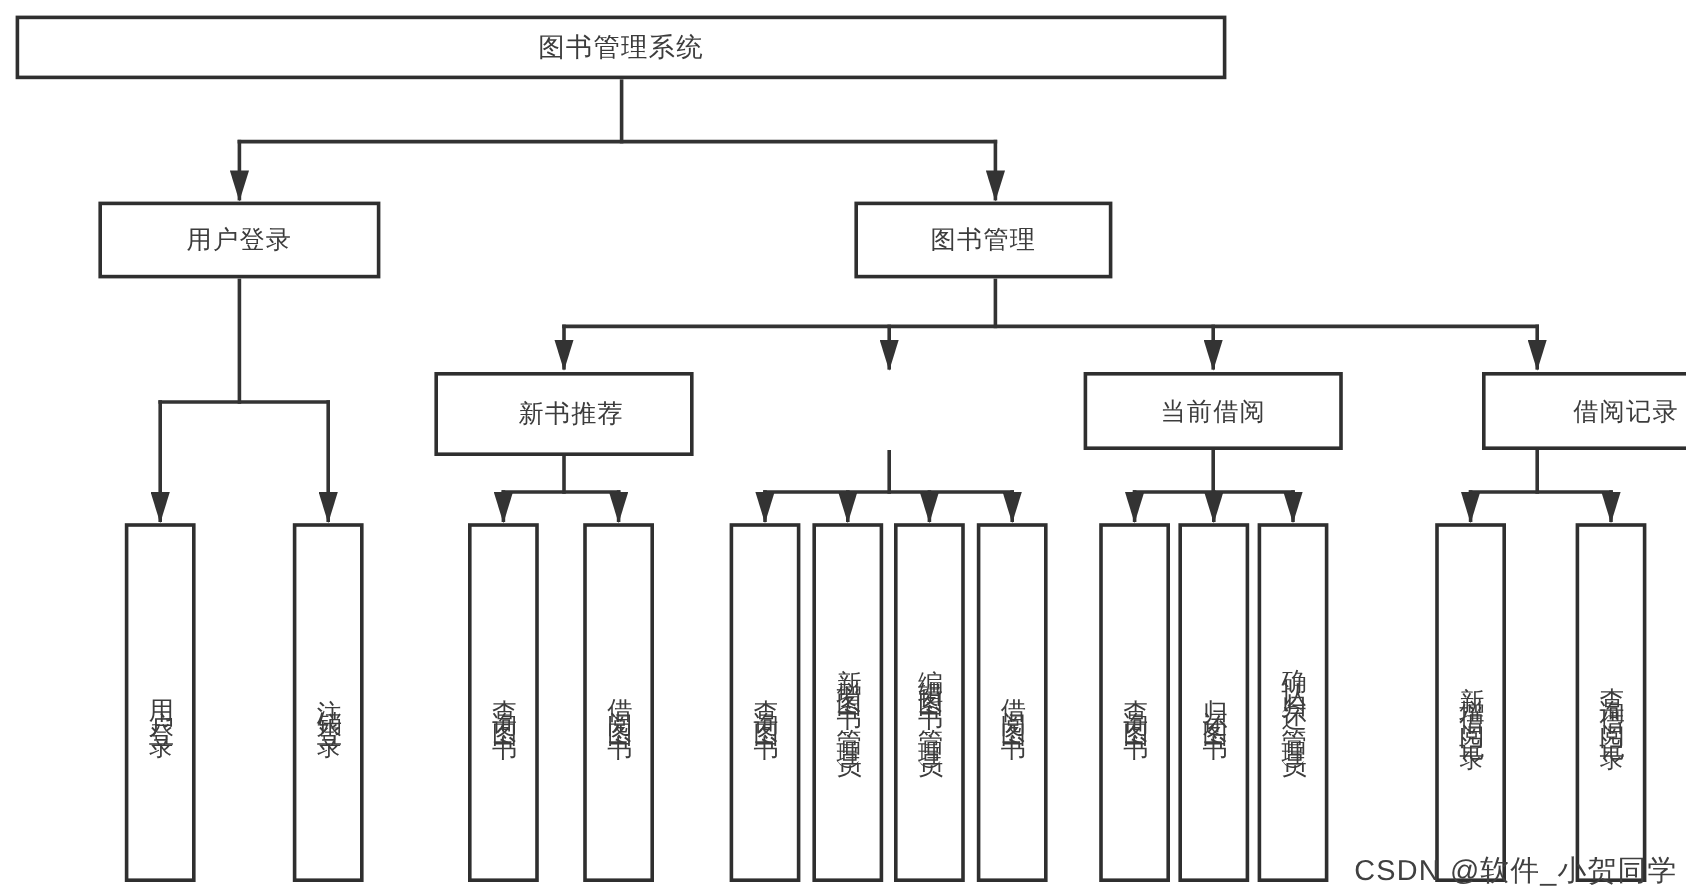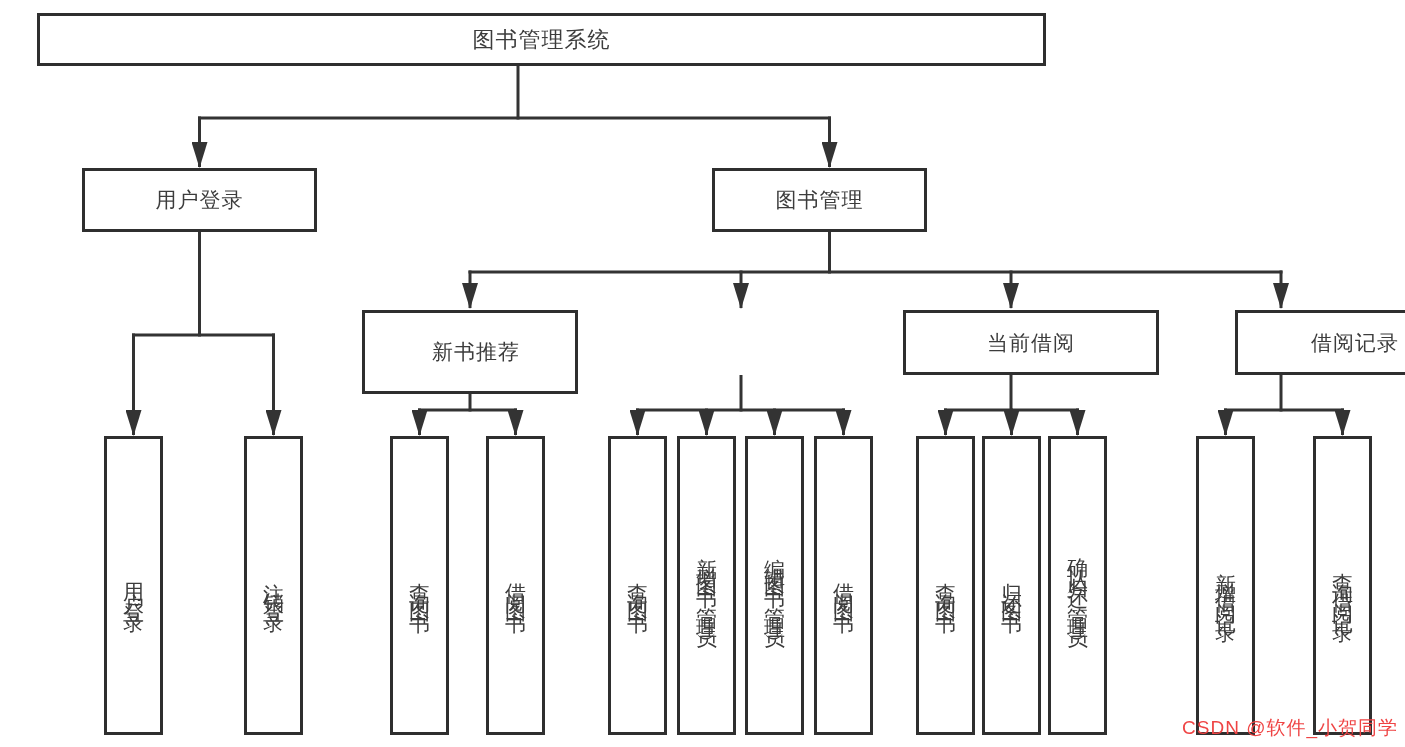--- a/index.html
+++ b/index.html
@@ -34,35 +34,34 @@
     display: flex;
     align-items: center;
     justify-content: center;
     z-index: 2;
     font-size: 21px;
     letter-spacing: 1px;
     white-space: nowrap;
   }
   .node.root {
     font-size: 22px;
-    margin-left: 24px;
   }
   .node.vert {
     writing-mode: vertical-rl;
     letter-spacing: 10px;
     font-size: 21px;
     white-space: normal;
     padding: 4px 0;
   }
   .watermark {
     position: absolute;
     right: 7px;
     bottom: 6px;
-    color: #ef4444;
-    font-size: 19px;
+    color: #404040;
+    font-size: 24px;
     letter-spacing: 1px;
     z-index: 5;
     white-space: nowrap;
   }
 </style>
 </head>
 <body>
 
 <div id="canvas">
 
@@ -126,22 +125,22 @@
       <line x1="1225.5" y1="408.5" x2="1225.5" y2="435" marker-end="url(#arrow)"></line>
       <line x1="1342.5" y1="408.5" x2="1342.5" y2="435" marker-end="url(#arrow)"></line>
     </g>
   </svg>
 
   <div class="node root" style="left:13px; top:13px; width:1009px; height:53px;">图书管理系统</div>
 
   <div class="node" style="left:82px; top:168px; width:235px; height:64px;">用户登录</div>
   <div class="node" style="left:712px; top:168px; width:215px; height:64px;">图书管理</div>
 
-  <div class="node" style="left:362px; top:310px; width:216px; height:84px;padding-left:12px;">新书推荐</div>
-  <div class="node" style="left:903px; top:310px; width:256px; height:65px;">当前借阅</div>
+  <div class="node" style="left:362px; top:310px; width:216px; height:70px;padding-left:12px;">新书推荐</div>
+  <div class="node" style="left:903px; top:310px; width:216px; height:65px;">当前借阅</div>
   <div class="node" style="left:1235px; top:310px; width:240px; height:65px;text-align:center;">借阅记录</div>
 
   <div class="node vert" style="left:104px; top:436px; width:59px; height:299px;">用户登录</div>
   <div class="node vert" style="left:244px; top:436px; width:59px; height:299px;">注销登录</div>
 
   <div class="node vert" style="left:390px; top:436px; width:59px; height:299px;">查询图书</div>
   <div class="node vert" style="left:486px; top:436px; width:59px; height:299px;">借阅图书</div>
 
   <div class="node vert" style="left:608px; top:436px; width:59px; height:299px;">查询图书</div>
   <div class="node vert" style="left:677px; top:436px; width:59px; height:299px;">新增图书（管理员）</div>

